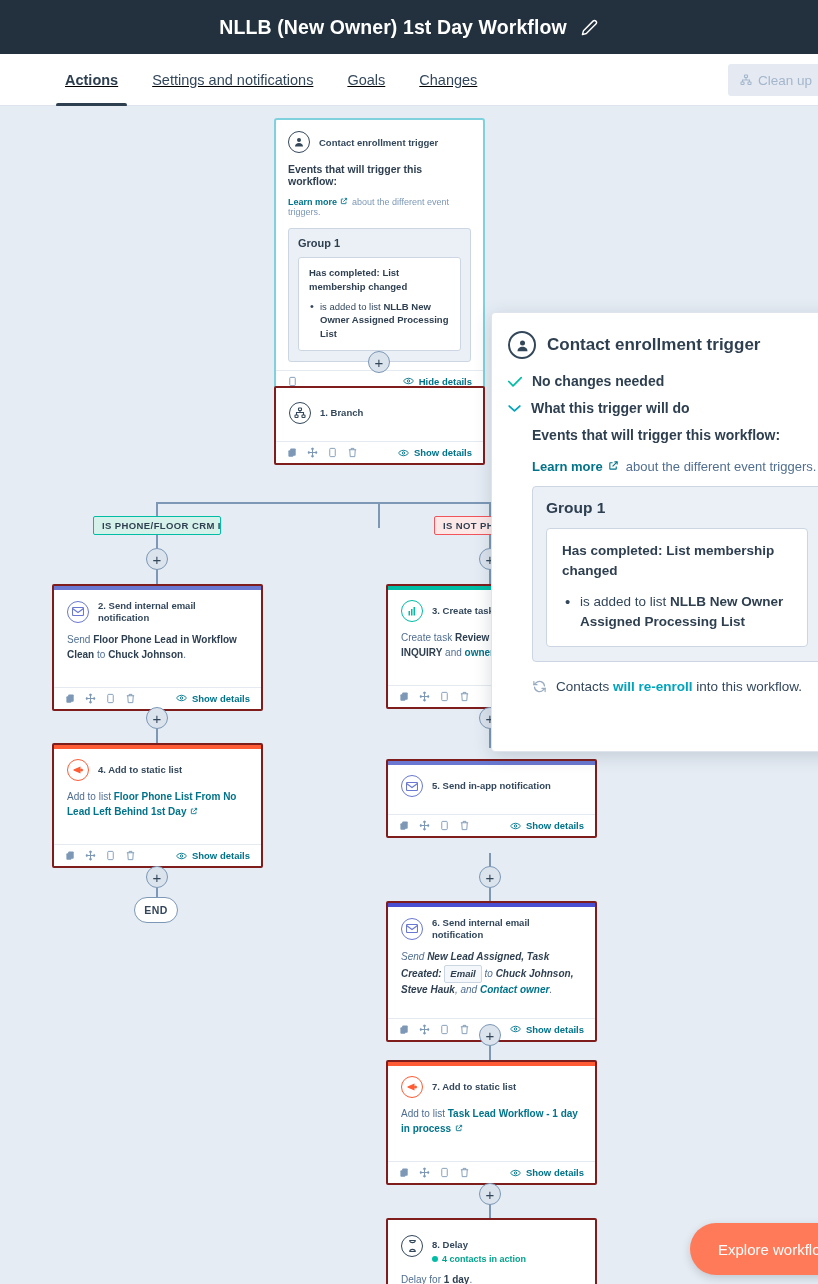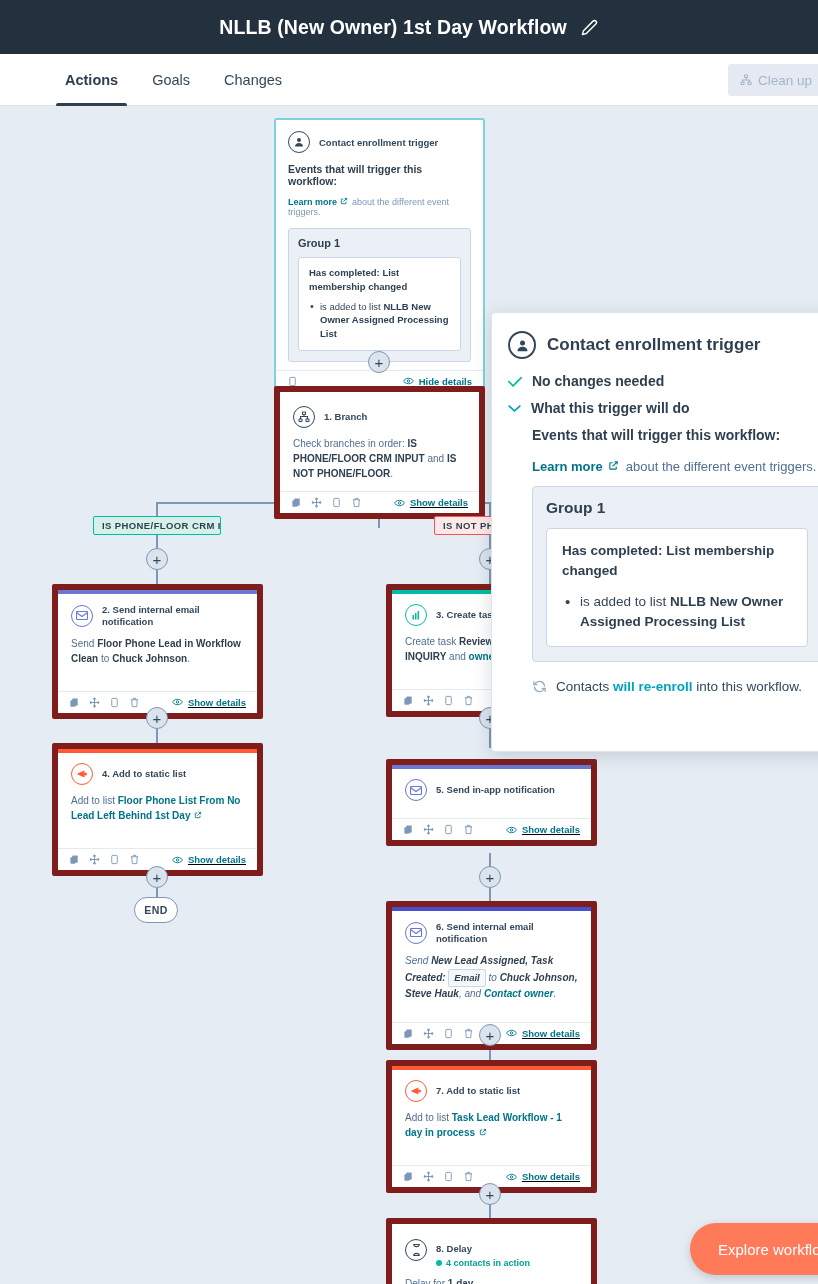--- a/index.html
+++ b/index.html
@@ -23,20 +23,21 @@
     margin-left: 14px; width: 18px; height: 18px; display: inline-flex;
     align-items: center; justify-content: center; cursor: pointer;
   }
   .pencil-btn svg { display: block; }
 
   
   .tabbar {
     position: absolute; left: 0; top: 54px; width: 818px; height: 52px;
     background: #ffffff; display: flex; align-items: center;
     border-bottom: 1px solid #dfe3eb;
+    text-decoration: underline;
   }
   .tab {
     position: relative; height: 52px; display: flex; align-items: center;
     padding: 0 17px; font-size: 14.5px; color: #33475b; cursor: pointer;
     white-space: nowrap;
   }
   .tab:first-child { margin-left: 48px; }
   .tab.active { font-weight: bold; color: #2e3f50; }
   .tab.active::after {
     content: ""; position: absolute; left: 8px; right: 8px; bottom: -1px;
@@ -79,21 +80,21 @@
   .branch-label {
     position: absolute; height: 19px; padding: 0 8px; border-radius: 2px;
     display: flex; align-items: center; font-size: 9.5px; font-weight: bold;
     letter-spacing: .4px; white-space: nowrap; overflow: hidden; z-index: 5;
   }
   .branch-label.green { background: #d6f0ea; border: 1px solid #00bda5; color: #2e3f50; }
   .branch-label.red   { background: #fde8e8; border: 1px solid #f2545b; color: #2e3f50; }
 
   
   .card {
-    position: absolute; background: #ffffff; border: 6px solid #7f1d1d;
+    position: absolute; background: #ffffff; border: 2px solid #7f1d1d;
     z-index: 3; border-radius: 2px;
   }
   .card .topstripe { height: 4px; width: 100%; }
   .card-body { padding: 10px 13px 8px 13px; }
   .card-head { display: flex; align-items: center; gap: 9px; margin-bottom: 9px; }
   .card-icon {
     width: 22px; height: 22px; border-radius: 50%; border: 1.6px solid;
     display: flex; align-items: center; justify-content: center; flex: 0 0 auto;
   }
   .card-title { font-size: 9.5px; font-weight: bold; color: #33475b; line-height: 1.25; }
@@ -101,21 +102,21 @@
   .dot-green { width: 6px; height: 6px; border-radius: 50%; background: #00bda5; display: inline-block; }
   .card-text { font-size: 10px; line-height: 1.48; color: #506e91; }
   .card-text b { color: #2e3f50; }
   .card-text a, .lk { color: #00738a; font-weight: bold; text-decoration: none; cursor: pointer; }
   .chip {
     display: inline-block; border: 1px solid #cbd6e2; background: #f5f8fa;
     border-radius: 2px; padding: 1px 5px; font-size: 9.5px; font-weight: bold; color: #2e3f50;
   }
   .card-foot {
     border-top: 1px solid #e5eaf0; height: 22px; display: flex; align-items: center;
-    justify-content: space-between; padding: 0 11px; text-decoration: underline;
+    justify-content: space-between; padding: 0 11px;
   }
   .foot-icons { display: flex; align-items: center; gap: 9px; }
   .foot-icons span { cursor: pointer; display: inline-flex; }
   .show-details {
     display: flex; align-items: center; gap: 5px; font-size: 9.5px;
     font-weight: bold; color: #00738a; cursor: pointer;
   }
 
   
   .trigger-card {
@@ -213,20 +214,23 @@
     <div class="pencil-btn">
       <svg width="17" height="17" viewBox="0 0 24 24" fill="none" stroke="#ffffff" stroke-width="2" stroke-linecap="round" stroke-linejoin="round">
         <path d="M17 3a2.8 2.8 0 0 1 4 4L7.5 20.5 2 22l1.5-5.5z"></path>
       </svg>
     </div>
   </div>
 
   <div class="tabbar">
     <div class="tab active">
       <span>Actions</span>
+    </div>
+    <div class="tab">
+      <span>Settings and notifications</span>
     </div>
     <div class="tab">
       <span>Goals</span>
     </div>
     <div class="tab">
       <span>Changes</span>
     </div>
 
     <div class="cleanup-btn">
       <span>
@@ -350,23 +354,20 @@
           <span class="card-icon" style="border-color:#33475b;">
             <svg width="12" height="12" viewBox="0 0 24 24" fill="none" stroke="#33475b" stroke-width="2.2">
               <rect x="9" y="2" width="6" height="5" rx="1"></rect>
               <rect x="2" y="16" width="6" height="5" rx="1"></rect>
               <rect x="16" y="16" width="6" height="5" rx="1"></rect>
               <path d="M12 7v4M5 16v-5h14v5"></path>
             </svg>
           </span>
           <span class="card-title">1. Branch</span>
         </div>
-        <div class="card-text" style="min-height:46px;">
-          <span>Check branches in order: </span><b>IS PHONE/FLOOR CRM INPUT</b><span> and </span><b>IS NOT PHONE/FLOOR</b><span>.</span>
-        </div>
       </div>
       <div class="card-foot">
         <span class="foot-icons">
           <span>
             <svg width="11" height="11" viewBox="0 0 24 24" fill="#7c98b6">
                 <rect x="7" y="3" width="12" height="16" rx="2"></rect>
                 <rect x="3" y="7" width="11" height="14" rx="2" fill="#7c98b6"></rect>
               </svg>
           </span>
           <span>

